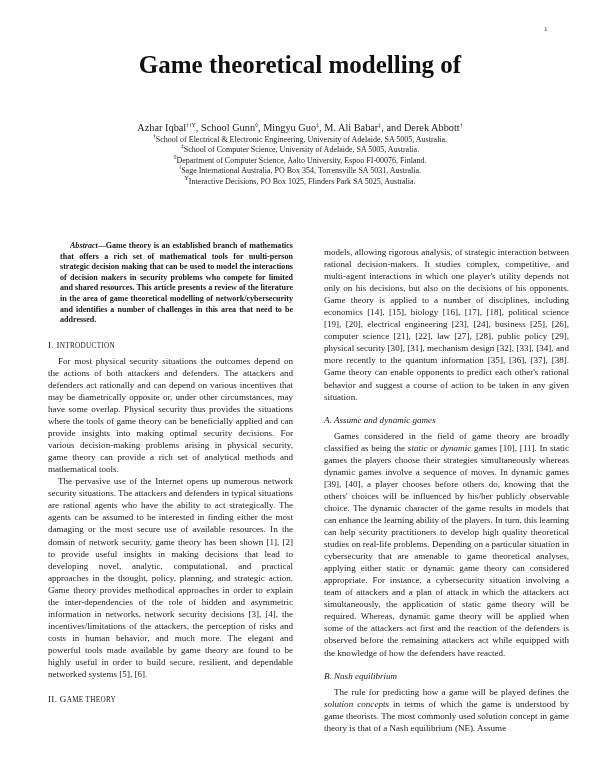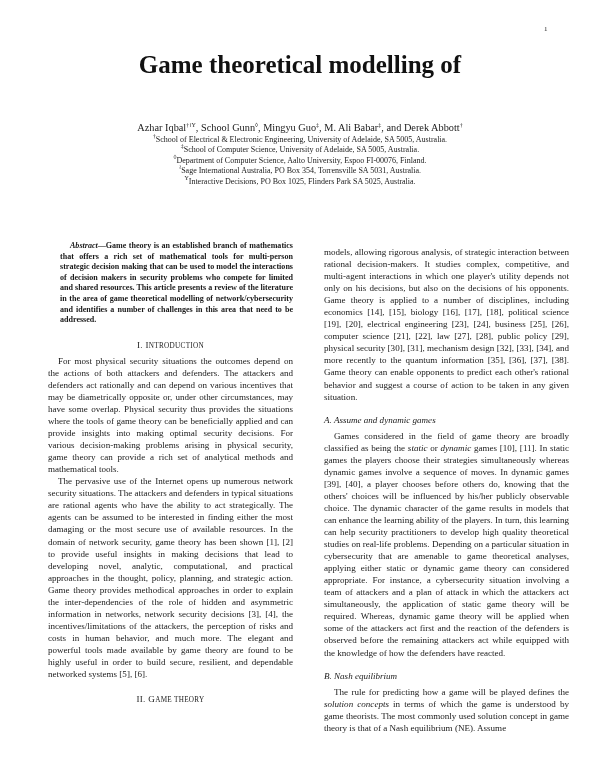--- a/index.html
+++ b/index.html
@@ -9,21 +9,21 @@
   .title { position:absolute; top:50px; left:0; width:600px; text-align:center; font-size:25px; line-height:30px; font-weight:bold; color:#111; }
   .authors { position:absolute; top:121px; left:0; width:600px; text-align:center; font-size:10.3px; line-height:13px; }
   .affils { position:absolute; top:135px; left:0; width:600px; text-align:center; font-size:8px; line-height:10.4px; }
   .affils div { white-space:nowrap; }
   sup { font-size:6px; vertical-align:super; line-height:0; }
   .col { position:absolute; top:241px; width:245px; font-size:9.05px; line-height:12.05px; text-align:justify; }
   .col-left { left:48px; }
   .col-right { left:324px; top:246px; }
   .abstract { font-weight:bold; font-size:8.05px; line-height:10.6px; text-indent:10px;margin-left:12px; }
   .abstract .label { font-style:italic; }
-  .section-heading { text-align:center; font-size:9.1px; margin-top:13px; margin-bottom:3px; letter-spacing:0.3px; }
+  .section-heading { text-align:left; font-size:9.1px; margin-top:13px; margin-bottom:3px; letter-spacing:0.3px; }
   .section-heading .sc { font-size:7.2px; }
   .subsection-heading { font-style:italic; margin-top:11px; margin-bottom:4px; text-align:left; }
   p { text-indent:10px; }
   em { }
 </style>
 </head>
 <body>
 
 <div class="page-number">1</div>
 

